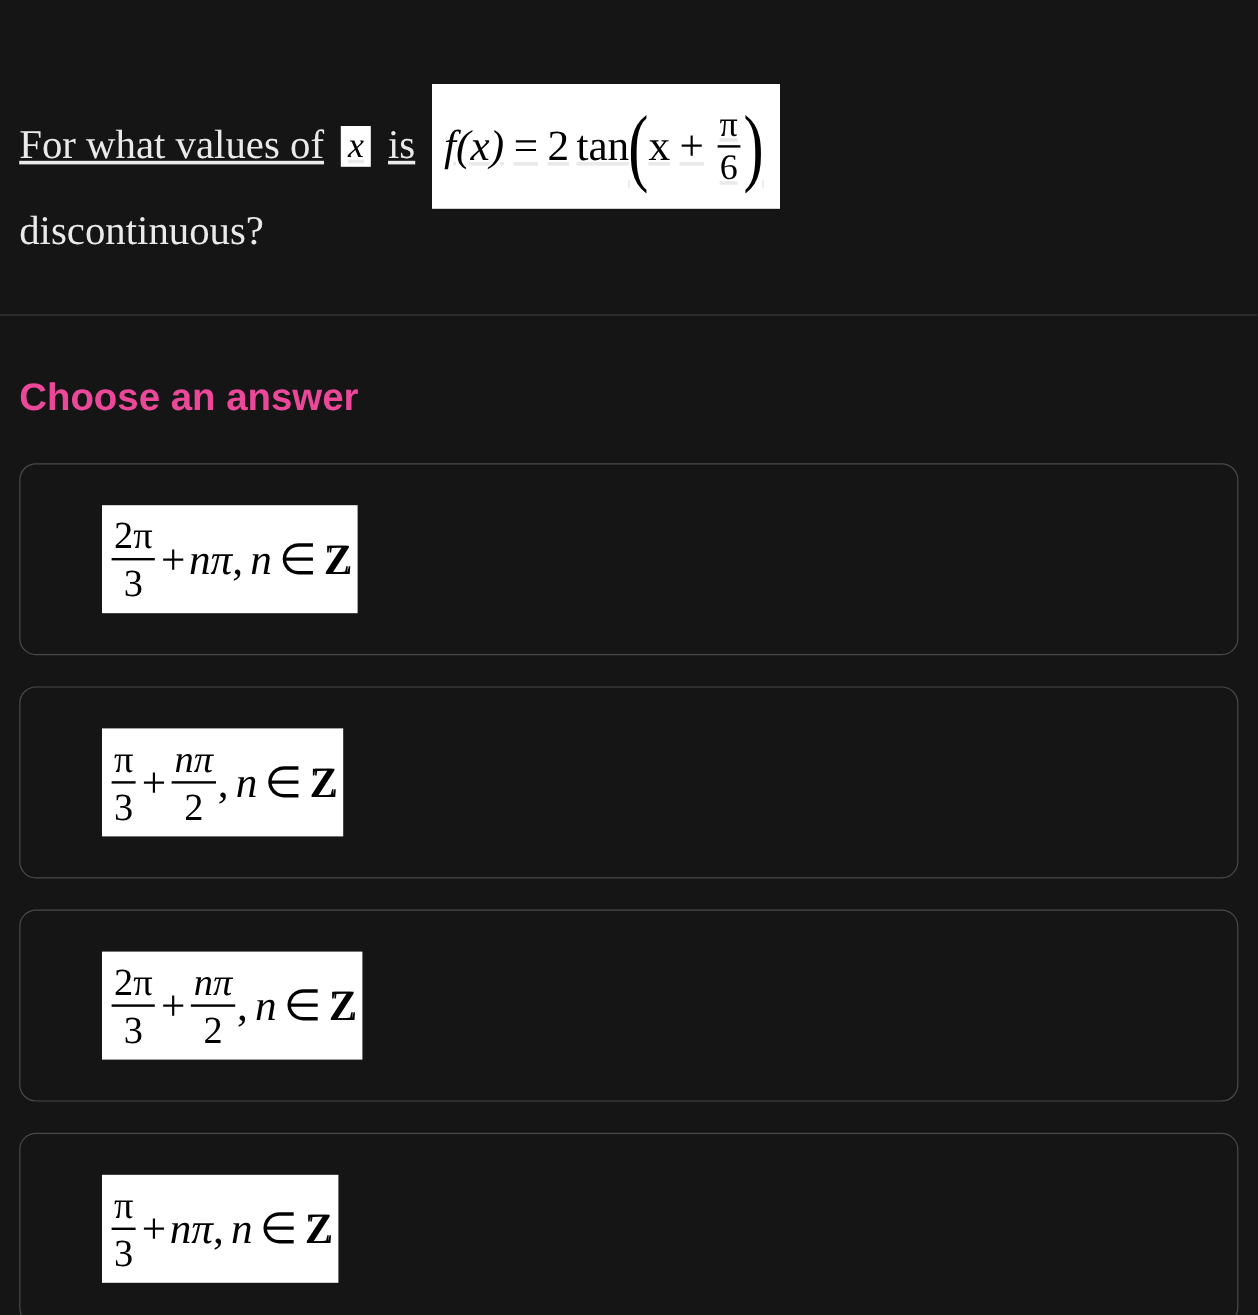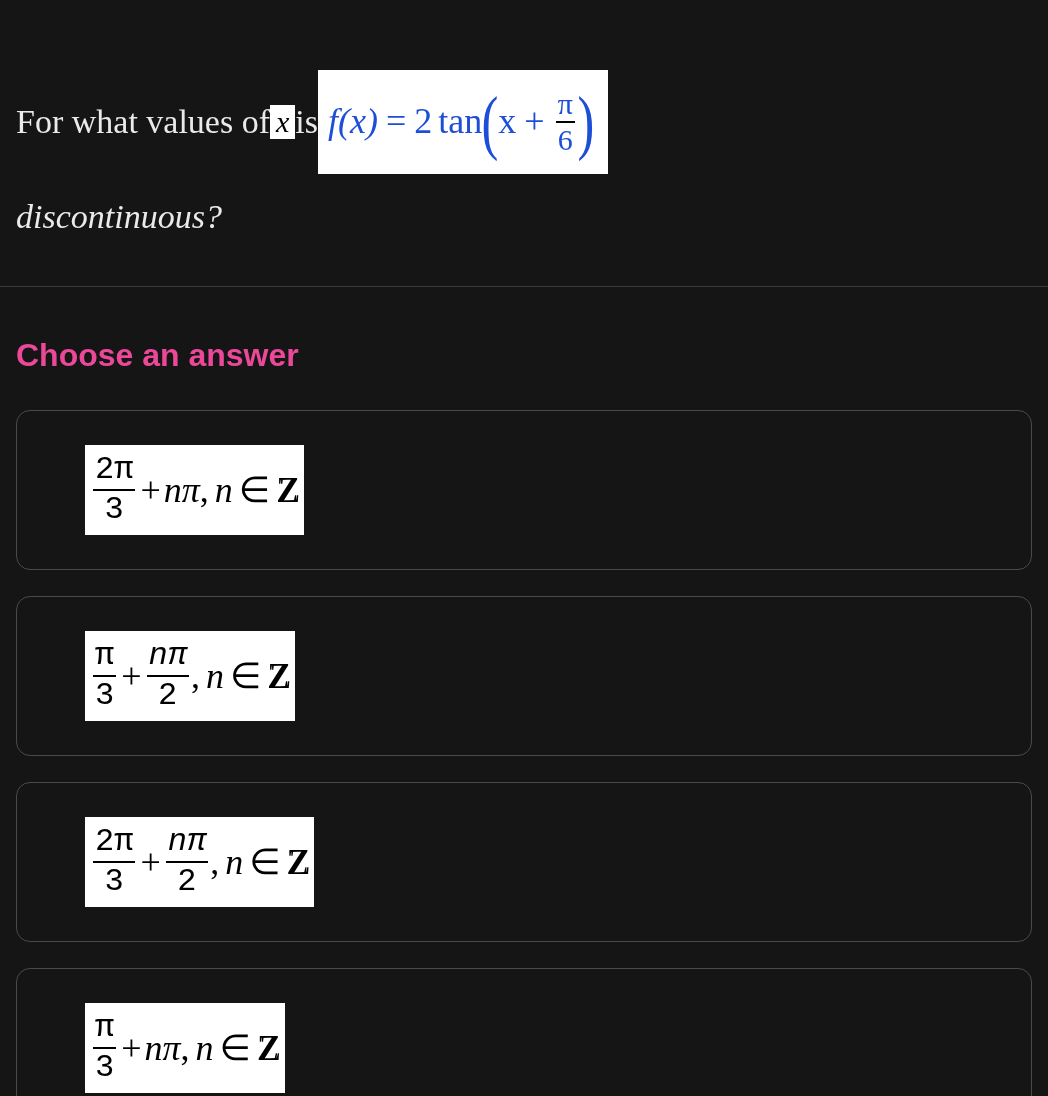--- a/index.html
+++ b/index.html
@@ -12,41 +12,43 @@
       overflow: hidden;
     }
     .question-section {
       padding: 70px 16px 50px 16px;
       border-bottom: 1px solid #3a3a3a;
     }
     .question-line {
       display: flex;
       align-items: center;
       flex-wrap: wrap;
+      gap: 14px;
       font-size: 34px;
       line-height: 1.6;
       color: #eaeaea;
+      text-decoration: underline;
     }
     .question-text {
       font-family: Georgia, serif;
     }
     .inline-var {
       background: #fff;
       color: #000;
       padding: 1px 6px;
       font-family: 'Times New Roman', serif;
       font-style: italic;
       font-size: 30px;
       display: inline-flex;
       align-items: center;
       height: 34px;
     }
     .func-box {
       background: #fff;
-      color: #1d4ed8;
+      color: #000000;
       padding: 10px 14px 10px 10px;
       font-family: 'Times New Roman', serif;
       font-size: 36px;
       display: inline-flex;
       align-items: center;
       height: 104px;
     }
     .func-box .fn { font-style: italic; }
     .paren-big {
       font-size: 72px;
@@ -68,24 +70,22 @@
       font-size: 30px;
       line-height: 1;
       padding: 2px 2px;
     }
     .frac .line {
       width: 100%;
       height: 2px;
       background: #000;
     }
     .question-line2 {
-      margin-top: 24px;
       font-size: 34px;
       color: #eaeaea;
-      font-style: italic;
     }
 
     .answers-section {
       padding: 50px 16px 0 16px;
     }
     .answers-heading {
       font-family: -apple-system, BlinkMacSystemFont, 'Segoe UI', Arial, sans-serif;
       font-weight: 700;
       font-size: 32px;
       color: #ec4899;
@@ -123,21 +123,20 @@
       left: 2px;
       top: 0;
     }
     .minus-space { margin: 0 3px; }
     .mfrac {
       display: inline-flex;
       flex-direction: column;
       align-items: center;
       vertical-align: middle;
       margin: 0 2px;
-      font-family: Liberation Mono, monospace;
     }
     .mfrac .num, .mfrac .den {
       font-size: 32px;
       line-height: 1;
       padding: 3px 2px;
     }
     .mfrac .line {
       width: 100%;
       height: 2px;
       background: #000;

